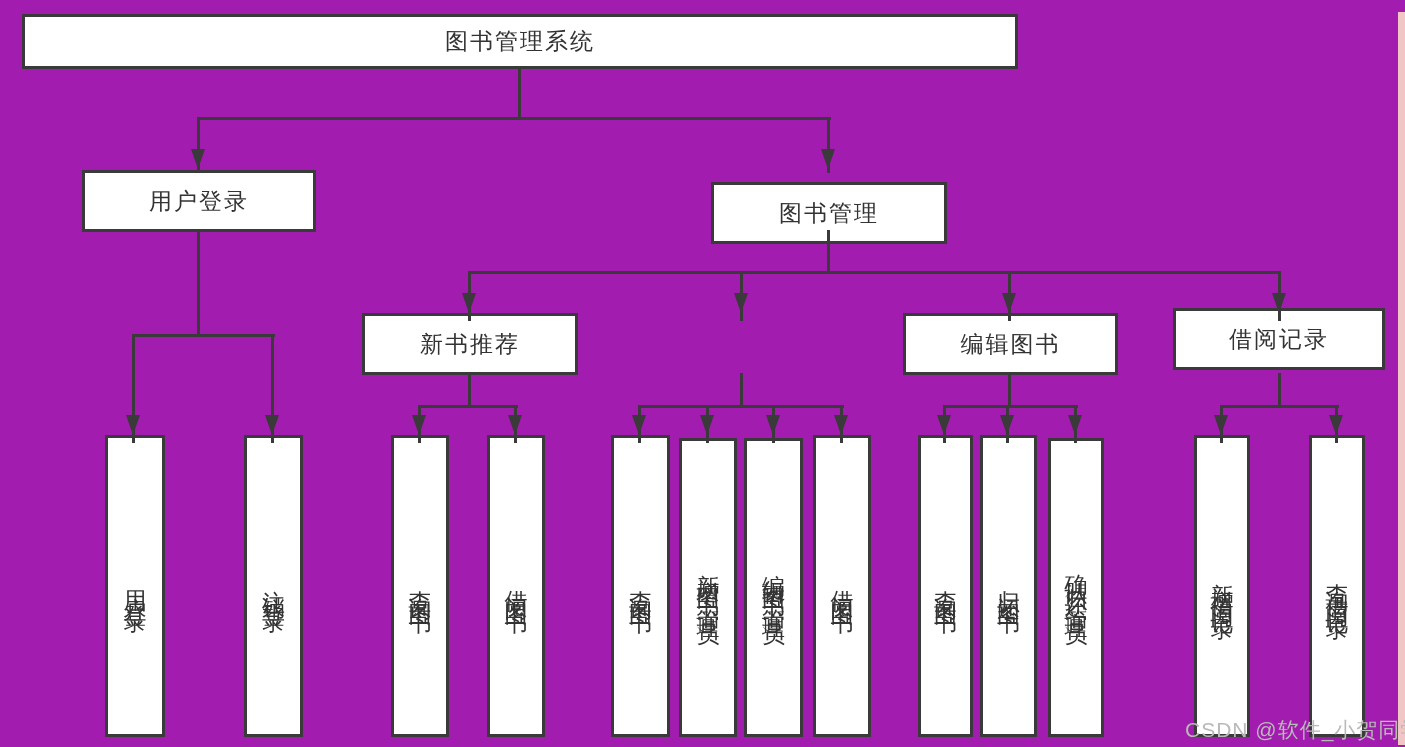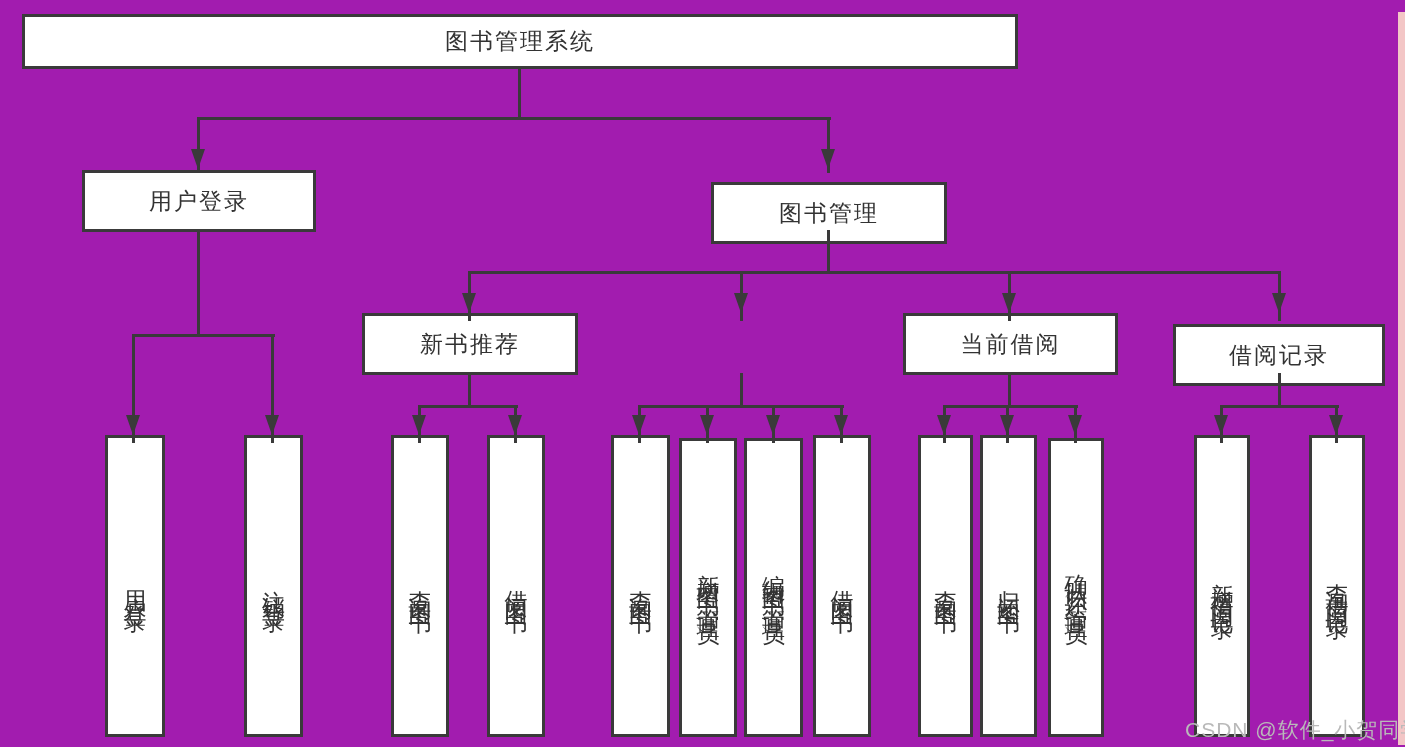--- a/index.html
+++ b/index.html
@@ -103,23 +103,23 @@
     <span class="lbl">用户登录</span>
   </div>
   <div class="node" style="left:711px;top:182px;width:236px;height:62px;">
     <span class="lbl">图书管理</span>
   </div>
 
   <div class="node" style="left:362px;top:313px;width:216px;height:62px;align-items:center;">
     <span class="lbl">新书推荐</span>
   </div>
   <div class="node" style="left:903px;top:313px;width:215px;height:62px;">
-    <span class="lbl">当前借阅</span>
+    <span class="lbl">编辑图书</span>
   </div>
-  <div class="node" style="left:1173px;top:324px;width:212px;height:62px;text-align:center;">
+  <div class="node" style="left:1173px;top:308px;width:212px;height:62px;text-align:center;">
     <span class="lbl">借阅记录</span>
   </div>
 
   <div class="node v" style="left:105px;top:435px;width:60px;height:302px;">
     <span class="lbl">用户登录</span>
   </div>
   <div class="node v" style="left:244px;top:435px;width:59px;height:302px;">
     <span class="lbl">注销登录</span>
   </div>
 

